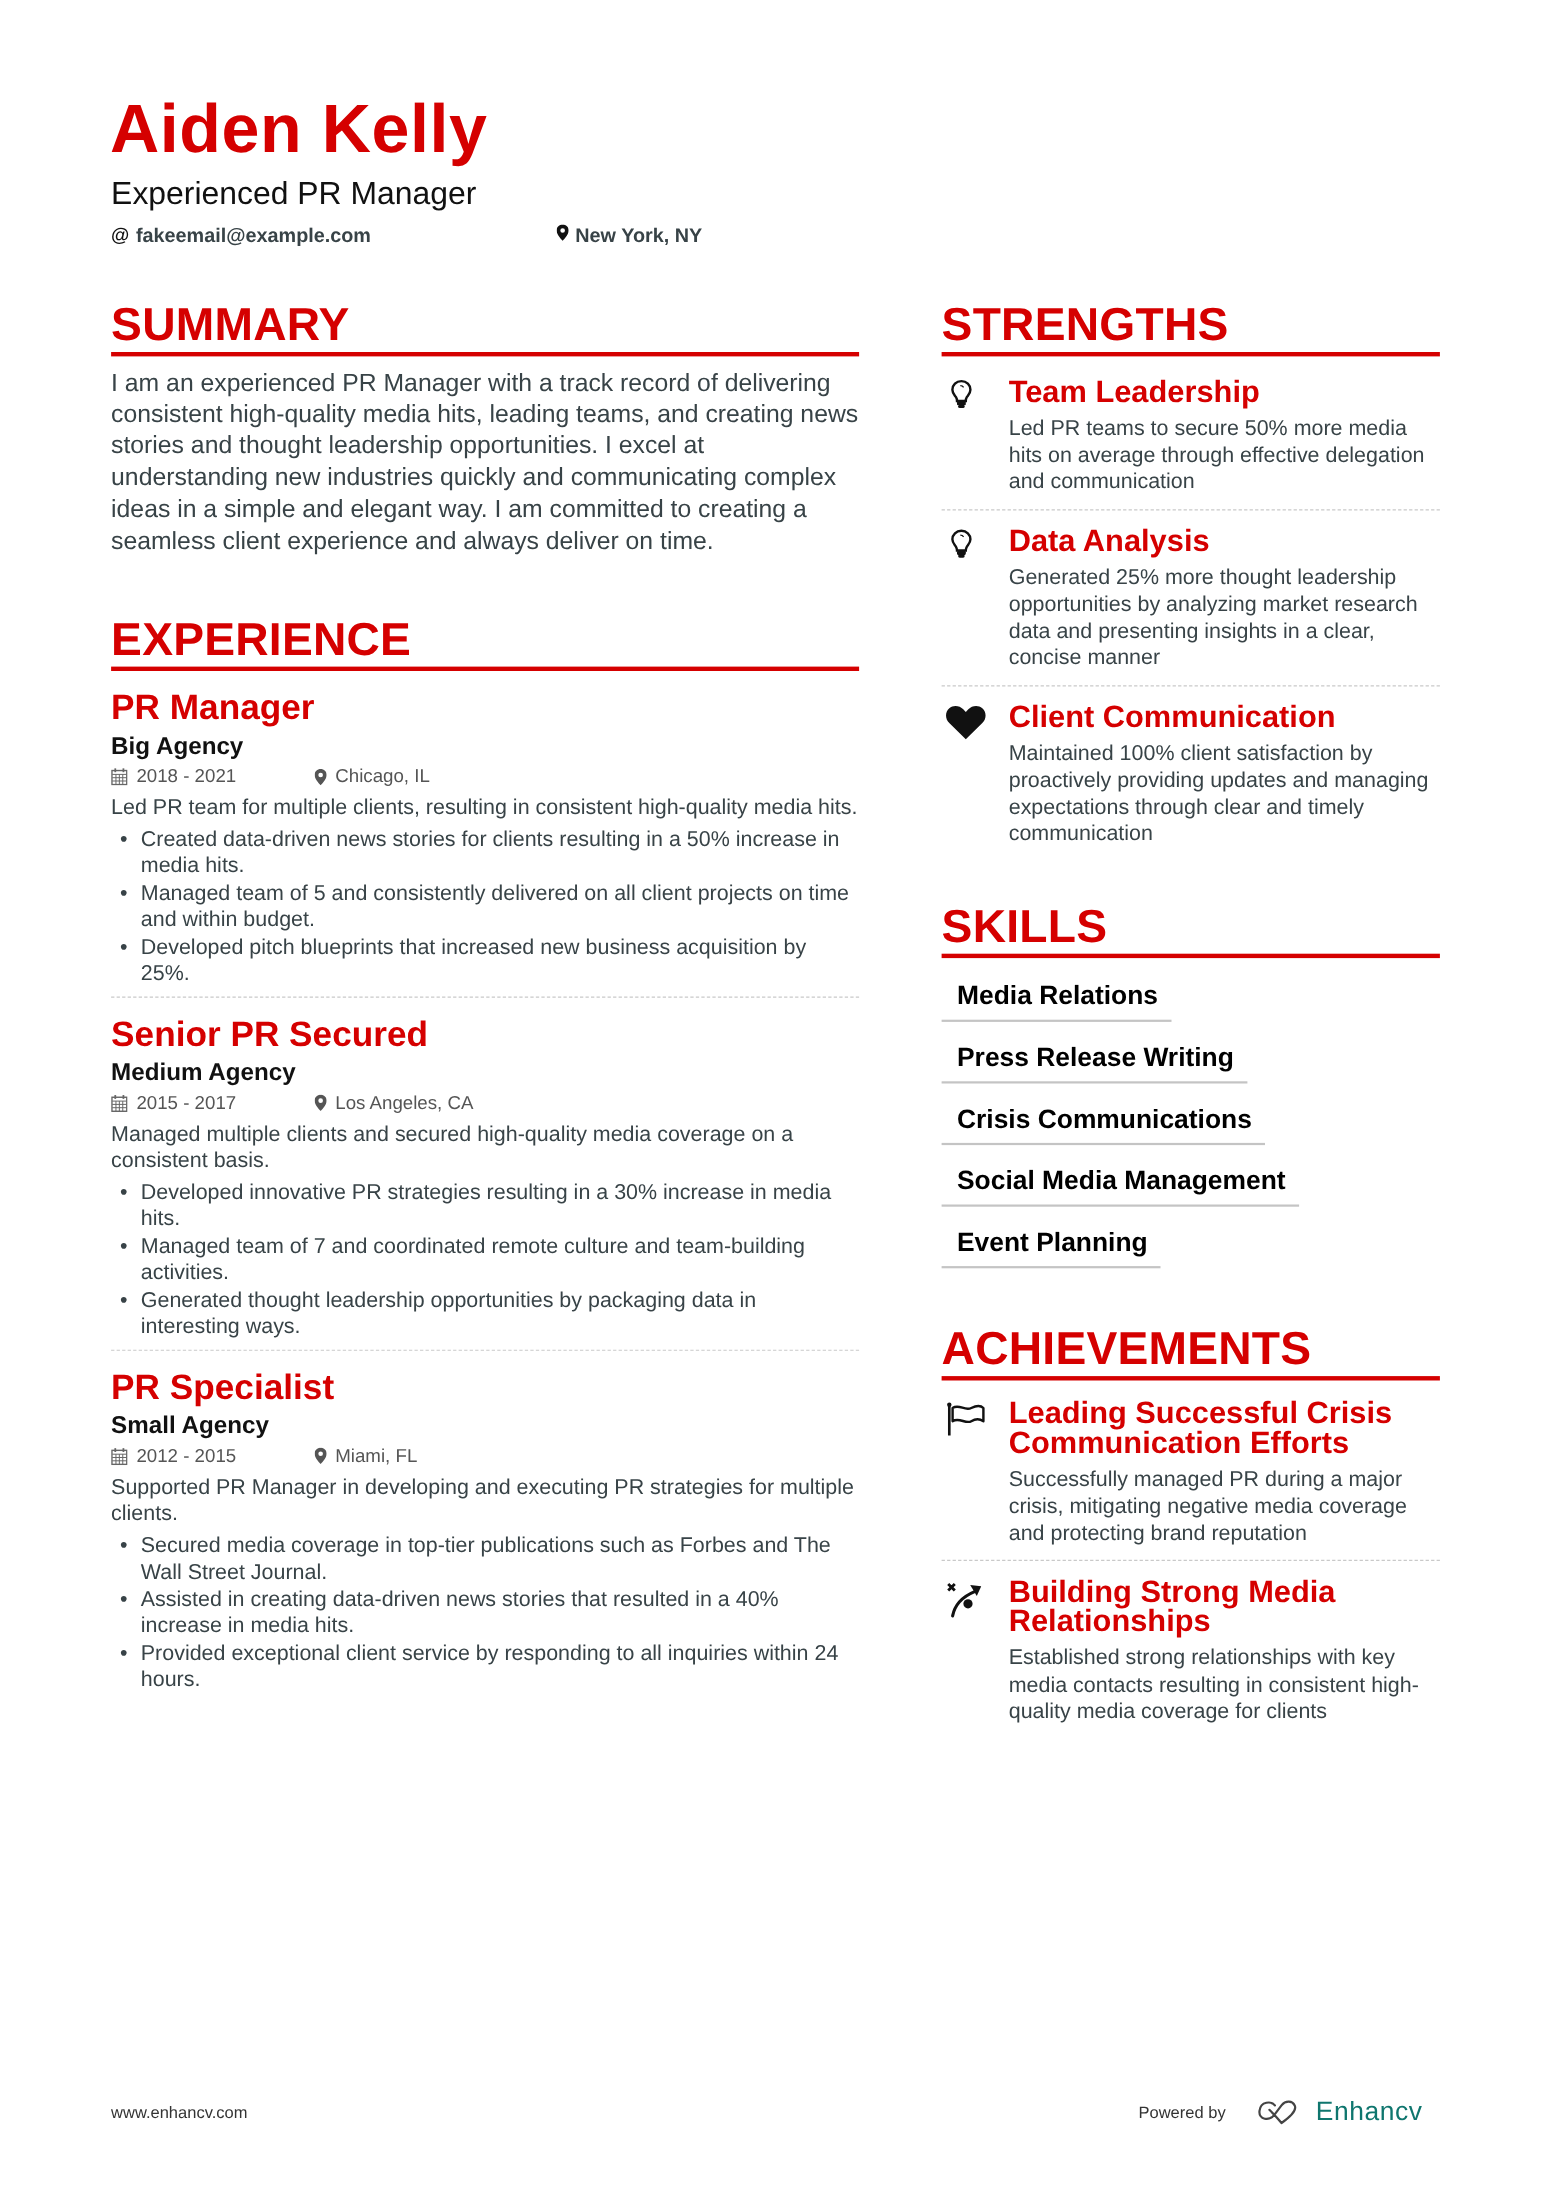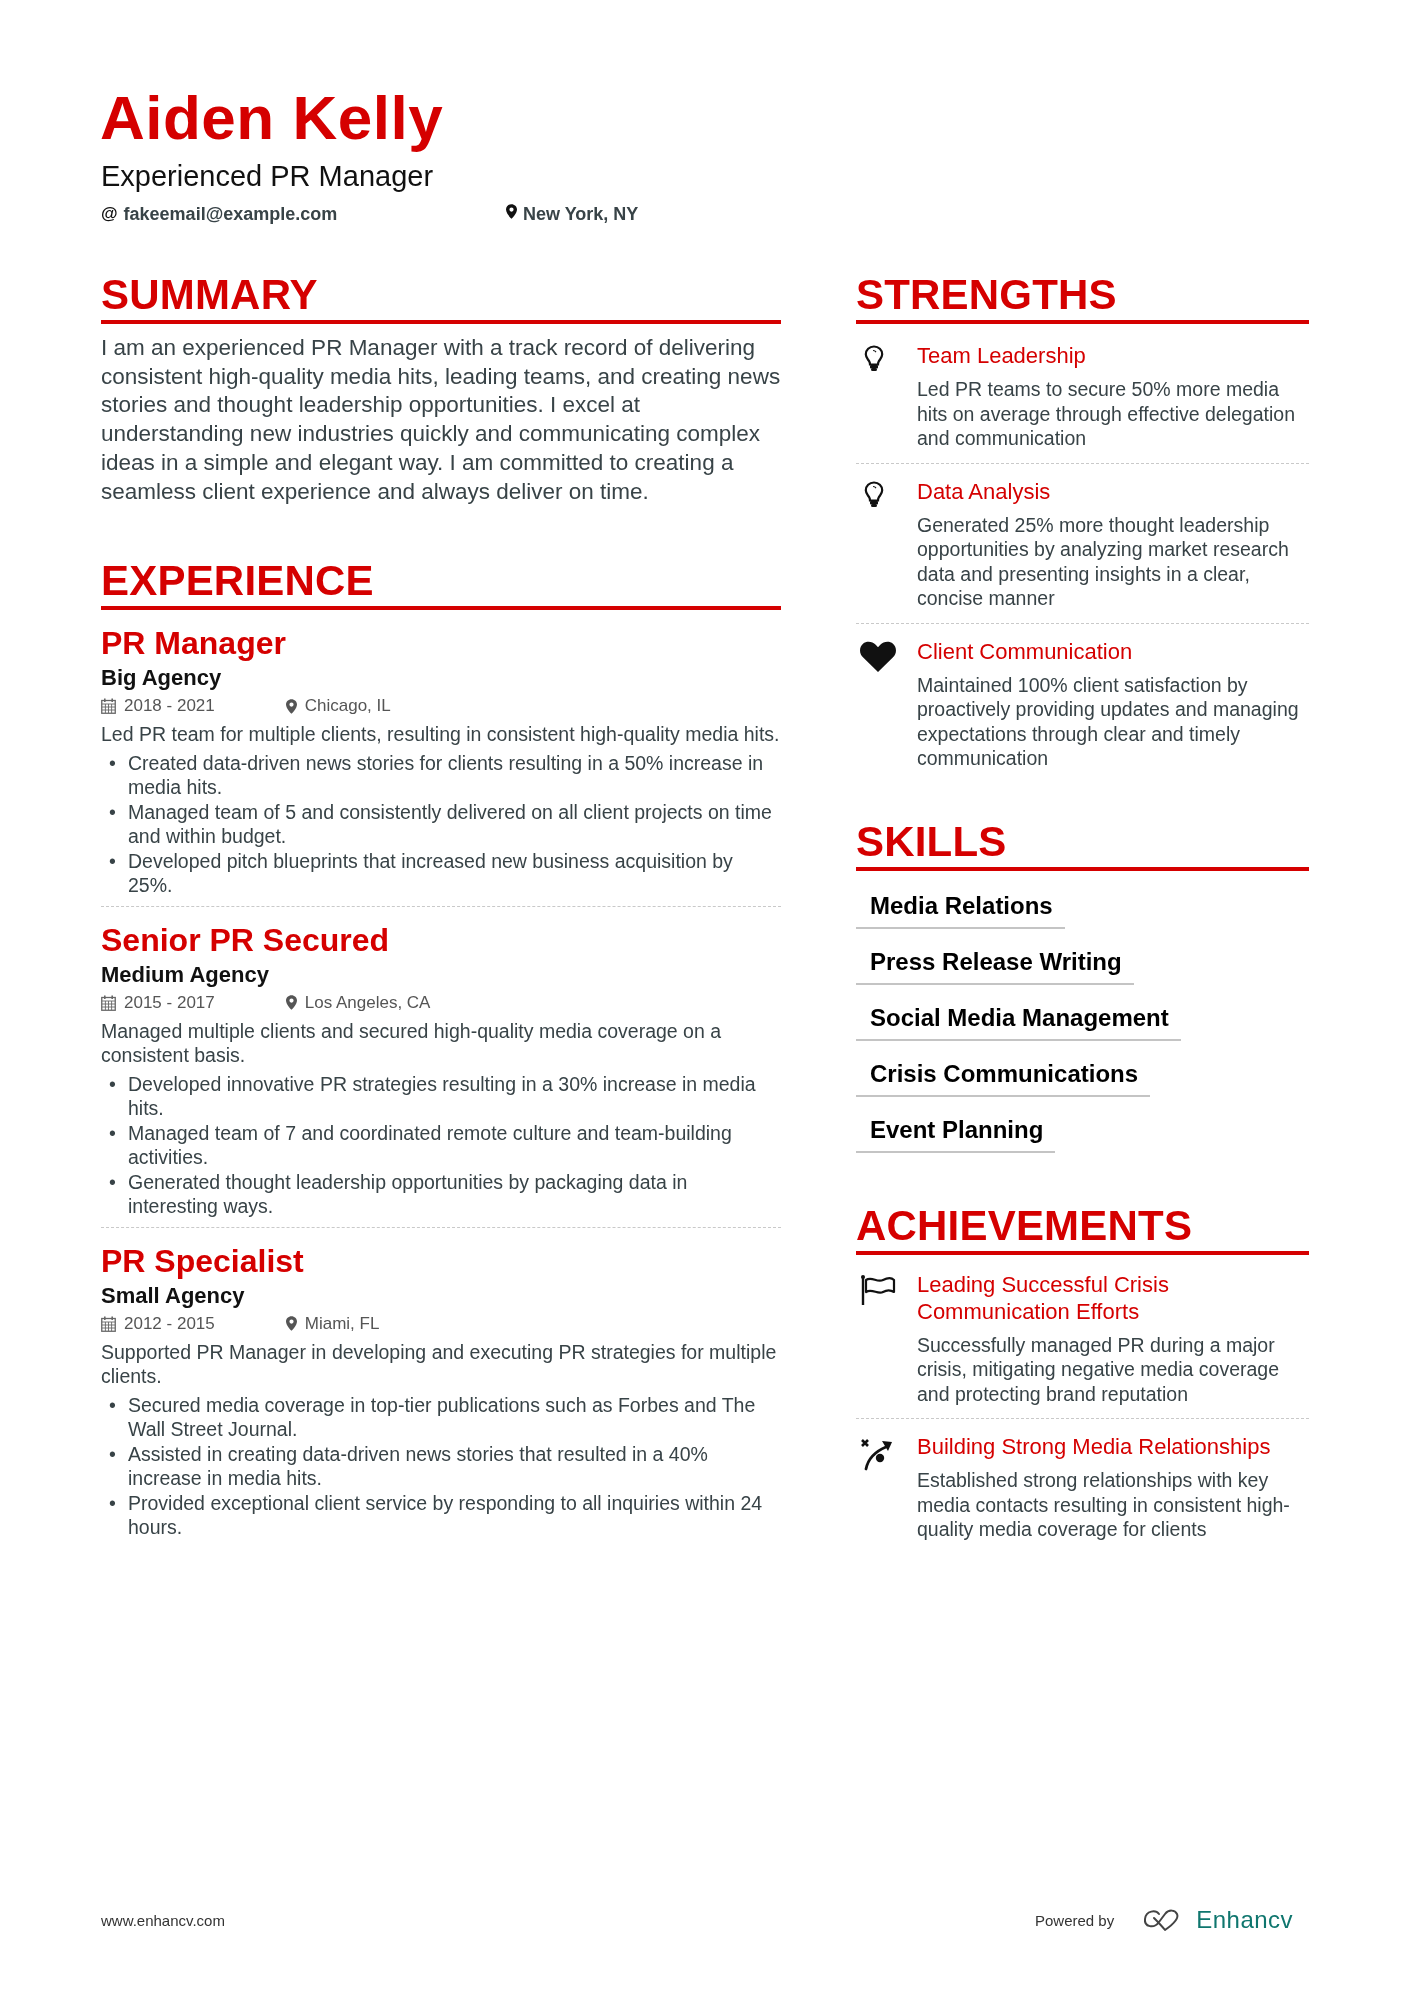--- a/index.html
+++ b/index.html
@@ -33,21 +33,21 @@
   .job-desc { font-size:19.5px; line-height:24.5px; color:#384347; margin-top:4px; }
   .bullets { list-style:none; padding:0; margin:4px 0 0 0; }
   .bullets li { position:relative; padding-left:27px; font-size:19.5px; line-height:24.5px; color:#384347; }
   .bullets li::before { content:"•"; position:absolute; left:8px; top:0; color:#384347; }
 
   
   .item { display:flex; padding:14px 0 12px 0; border-bottom:1px dashed #c9c9c9; }
   .item.last { border-bottom:none; }
   .item .icon { width:61px; flex:0 0 61px; display:flex; justify-content:flex-start; padding-left:8px; box-sizing:border-box; padding-top:3px; }
   .item .txt { flex:1; }
-  .item-title { font-size:22px; font-weight:normal; color:#d50000; line-height:27px; margin:0; }
+  .item-title { font-size:28px; font-weight:bold; color:#d50000; line-height:27px; margin:0; }
   .item-desc { font-size:19.5px; line-height:24.5px; color:#384347; margin-top:8px; }
 
   .skills-section { margin-top:36px; }
   .skills { margin-top:14px; }
   .skill { display:inline-block; font-size:24px; font-weight:bold; color:#000000; padding:10px 12px 10px 14px; border-bottom:2px solid #c4c4c4; margin-bottom:12px; line-height:22px; }
   .skill-row { display:block; }
 
   .ach-section { margin-top:38px; }
 
   
@@ -215,22 +215,22 @@
           <div class="item-desc">Maintained 100% client satisfaction by proactively providing updates and managing expectations through clear and timely communication</div>
         </div>
       </div>
     </section>
 
     <section class="skills-section">
       <h3 class="section-title">SKILLS</h3>
       <div class="skills">
         <div class="skill-row"><span class="skill">Media Relations</span></div>
         <div class="skill-row"><span class="skill">Press Release Writing</span></div>
+        <div class="skill-row"><span class="skill">Crisis Communications</span></div>
         <div class="skill-row"><span class="skill">Social Media Management</span></div>
-        <div class="skill-row"><span class="skill">Crisis Communications</span></div>
         <div class="skill-row"><span class="skill">Event Planning</span></div>
       </div>
     </section>
 
     <section class="ach-section">
       <h3 class="section-title">ACHIEVEMENTS</h3>
 
       <div class="item" style="padding-top:16px;">
         <div class="icon" style="padding-left:4px;">
           <svg width="38" height="32" viewBox="0 0 38 32">

